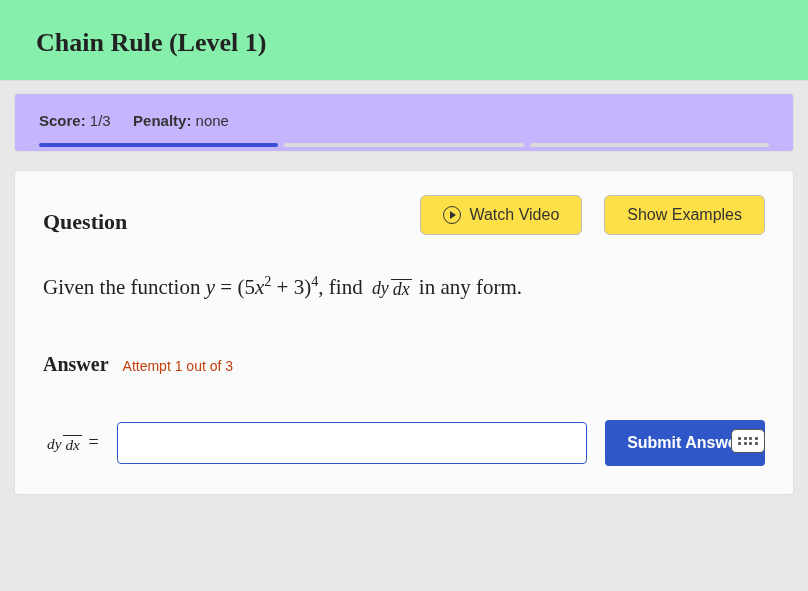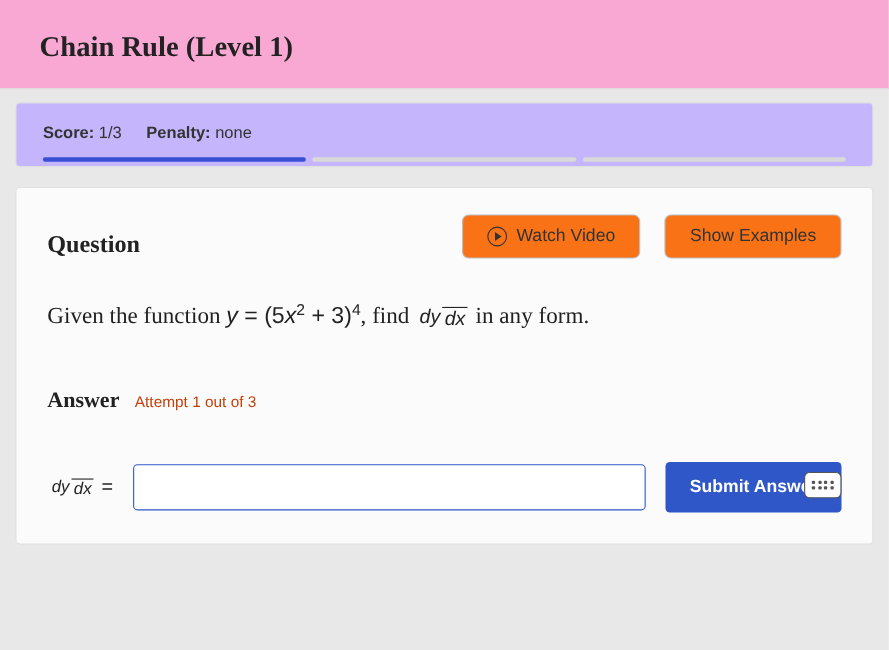--- a/index.html
+++ b/index.html
@@ -8,21 +8,21 @@
       background: #e8e8e8;
       width: 808px;
       height: 591px;
       overflow: hidden;
       color: #222;
     }
     .page-title {
       font-size: 26px;
       font-weight: bold;
       padding: 28px 36px 22px 36px;
-      background: #f9a8d4;
+      background: #86efac;
       border-bottom: 1px solid #ddd;
     }
     .score-card {
       background: #c4b5fd;
       margin: 12px 14px 0 14px;
       border: 1px solid #e0e0e0;
       border-radius: 4px;
       padding: 18px 24px 0 24px;
     }
     .score-row {
@@ -63,21 +63,21 @@
     .q-heading {
       font-size: 22px;
       font-weight: bold;
       flex: 0 0 auto;
       margin-right: auto;
     }
     .btn-outline {
       font-family: -apple-system, Helvetica, Arial, sans-serif;
       font-size: 16px;
       color: #333;
-      background: #f97316;
+      background: #fde047;
       border: 1px solid #bdbdbd;
       border-radius: 6px;
       padding: 10px 22px;
       display: inline-flex;
       align-items: center;
       gap: 8px;
       cursor: pointer;
     }
     .play-icon-wrap {
       width: 18px; height: 18px;
@@ -92,21 +92,21 @@
       border-top: 4px solid transparent;
       border-bottom: 4px solid transparent;
       border-left: 6px solid #333;
       margin-left: 2px;
     }
     .statement {
       font-size: 21px;
       line-height: 1.6;
       margin-bottom: 48px;
     }
-    .math { font-family: Liberation Sans, sans-serif; font-style: italic; }
+    .math { font-family: Liberation Serif, serif; font-style: italic; }
     .math .rm { font-style: normal; }
     .math sup { font-size: 0.68em; font-style: normal; vertical-align: super; line-height: 0; }
     .frac {
       display: inline-flex;
       flex-direction: row;
       align-items: center;
       vertical-align: middle;
       font-size: 0.85em;
       line-height: 1;
       margin: 0 2px;

